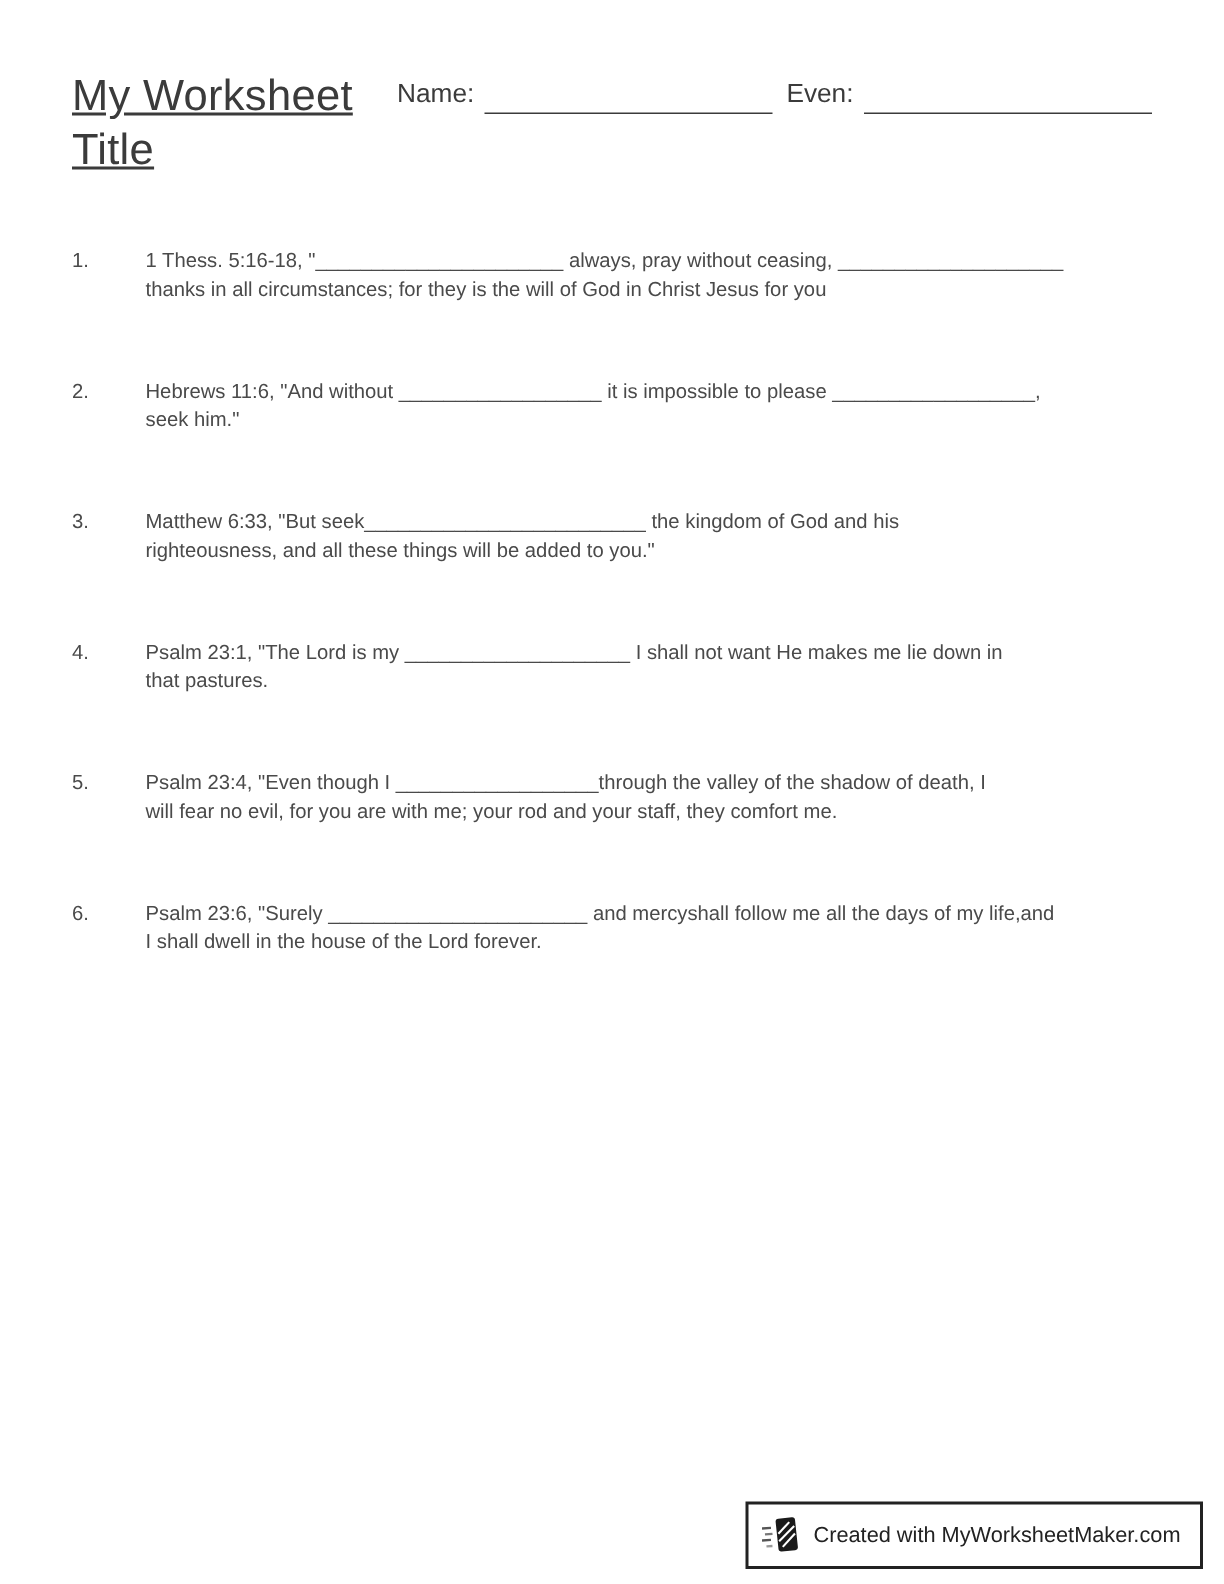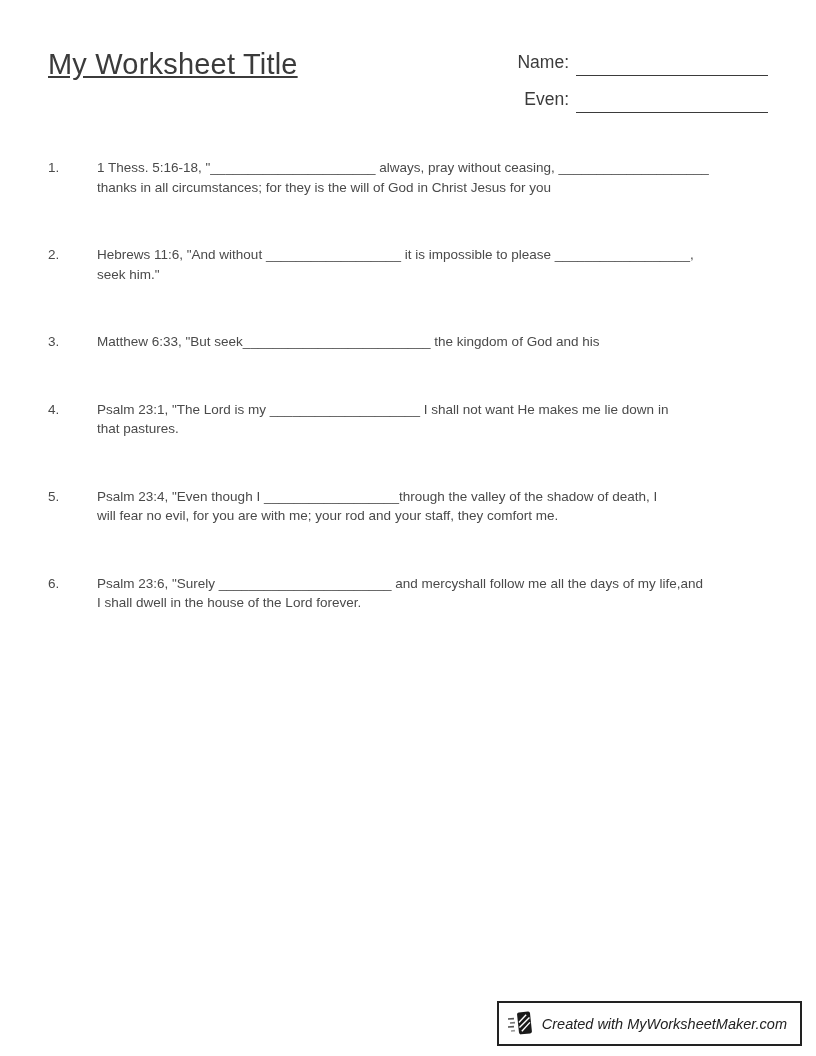--- a/index.html
+++ b/index.html
@@ -26,21 +26,21 @@
   .worksheet-title {
     font-size: 29px;
     font-weight: 400;
     color: #3b3b3b;
     line-height: 1.25;
     letter-spacing: 0.2px;
     text-decoration: underline;
   }
   .fields {
     display: flex;
-    flex-direction: column;
+    flex-direction: row;
     gap: 9px;
     padding-top: 2px;
   }
   .field-row {
     display: flex;
     align-items: flex-end;
     justify-content: flex-end;
   }
   .field-label {
     font-size: 17.5px;
@@ -80,21 +80,20 @@
     position: absolute;
     right: 14px;
     bottom: 10px;
     display: flex;
     align-items: center;
     gap: 8px;
     border: 2px solid #222222;
     background: #ffffff;
     padding: 7px 13px 7px 9px;
     cursor: pointer;
-    font-style: italic;
   }
   .footer-badge .credit {
     font-size: 14.5px;
     color: #222222;
     white-space: nowrap;
   }
   .logo-icon { display: inline-block; width: 26px; height: 27px; }
 </style>
 </head>
 <body>
@@ -130,20 +129,21 @@
       <div class="q-text">
         <span class="q-line">Hebrews 11:6, "And without __________________ it is impossible to please __________________,</span>
         <span class="q-line">seek him."</span>
       </div>
     </div>
 
     <div class="question">
       <span class="q-number">3.</span>
       <div class="q-text">
         <span class="q-line">Matthew 6:33, "But seek_________________________ the kingdom of God and his</span>
+        <span class="q-line">righteousness, and all these things will be added to you."</span>
       </div>
     </div>
 
     <div class="question">
       <span class="q-number">4.</span>
       <div class="q-text">
         <span class="q-line">Psalm 23:1, "The Lord is my ____________________ I shall not want He makes me lie down in</span>
         <span class="q-line">that pastures.</span>
       </div>
     </div>

